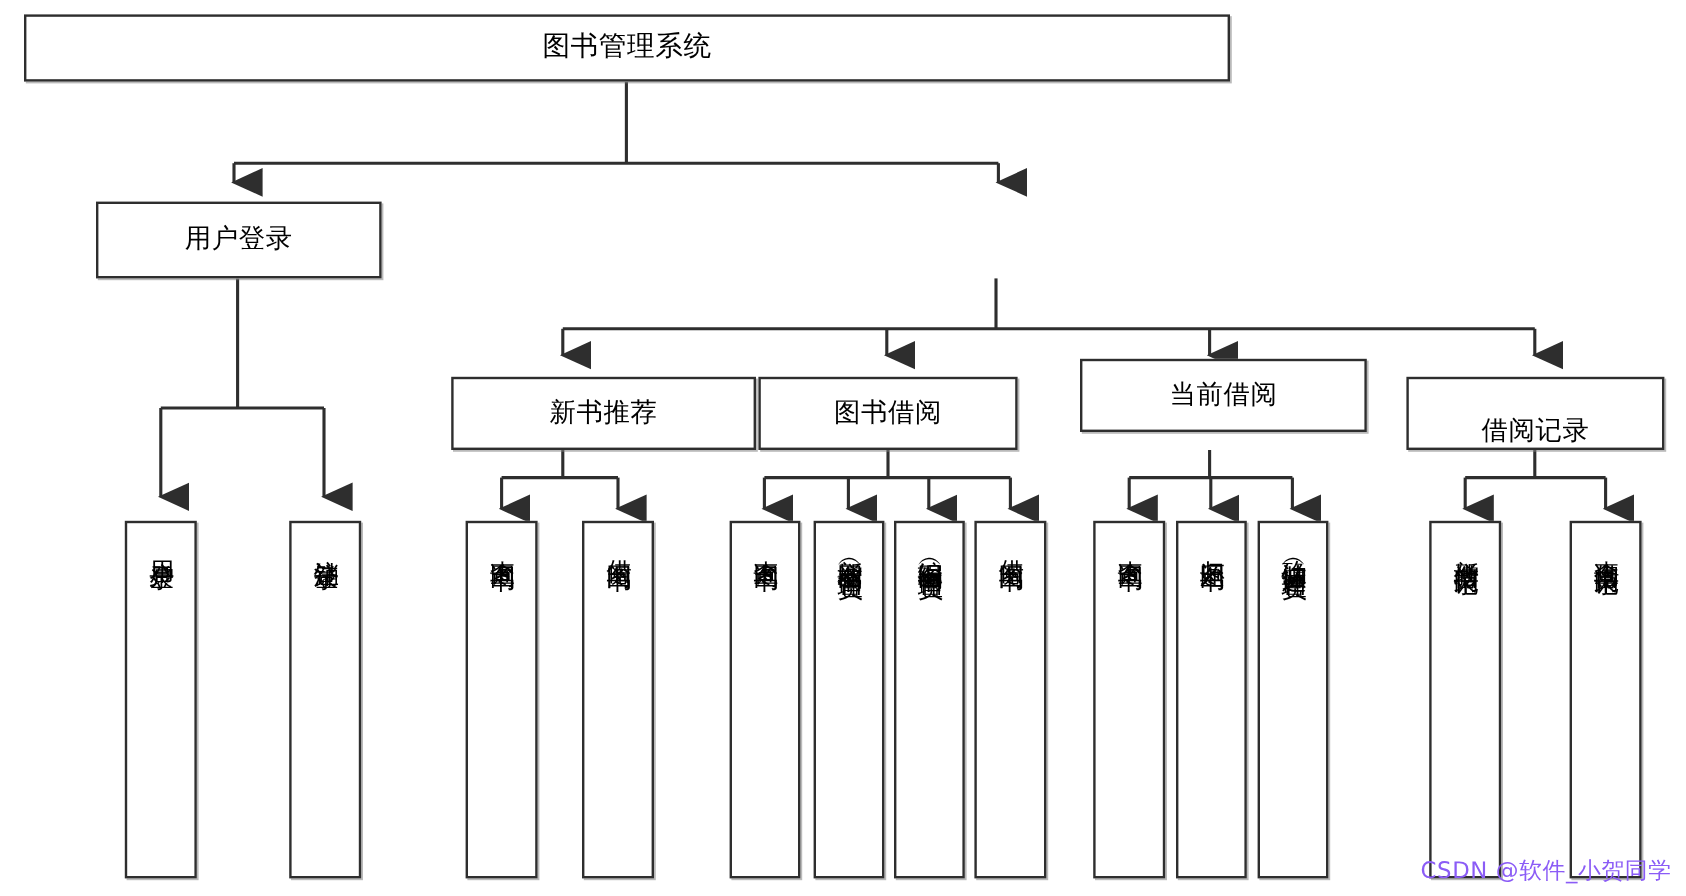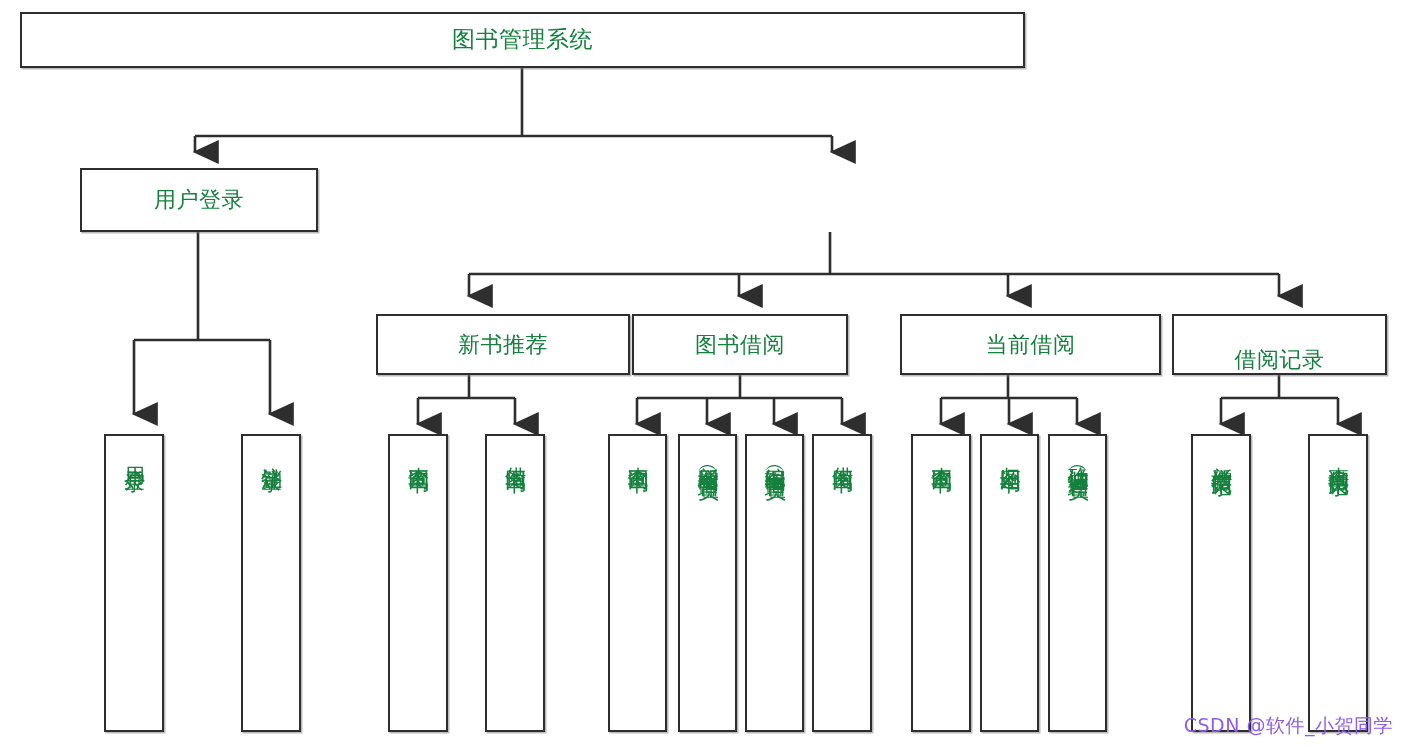--- a/index.html
+++ b/index.html
@@ -30,21 +30,21 @@
     position: absolute;
     box-sizing: border-box;
     background: #ffffff;
     border: 2.5px solid #2e2e2e;
     display: flex;
     align-items: center;
     justify-content: center;
     box-shadow: 1.5px 1.5px 0 rgba(130,130,130,0.55);
   }
   .node .label {
-    color: #15803d;
+    color: #000000;
     font-size: 22px;
     line-height: 1.18;
     letter-spacing: 0.5px;
     white-space: nowrap;
     text-align: center;
   }
   .node.horizontal .label {
     writing-mode: horizontal-tb;
   }
   .node.vertical {
@@ -136,21 +136,21 @@
   <div class="node horizontal" style="left:80px; top:168px; width:238px; height:64px;">
     <span class="label">用户登录</span>
   </div>
 
   <div class="node horizontal" style="left:376px; top:314px; width:254px; height:61px;">
     <span class="label">新书推荐</span>
   </div>
   <div class="node horizontal" style="left:632px; top:314px; width:216px; height:61px;">
     <span class="label">图书借阅</span>
   </div>
-  <div class="node horizontal" style="left:900px; top:314px; width:261px; height:61px;">
+  <div class="node horizontal" style="left:900px; top:299px; width:239px; height:61px;">
     <span class="label">当前借阅</span>
   </div>
   <div class="node horizontal" style="left:1172px; top:314px; width:215px; height:61px;align-items:flex-end;">
     <span class="label">借阅记录</span>
   </div>
 
   <div class="node vertical" style="left:104px; top:434px; width:60px; height:298px;">
     <span class="label">用户登录</span>
   </div>
   <div class="node vertical" style="left:241px; top:434px; width:60px; height:298px;">

